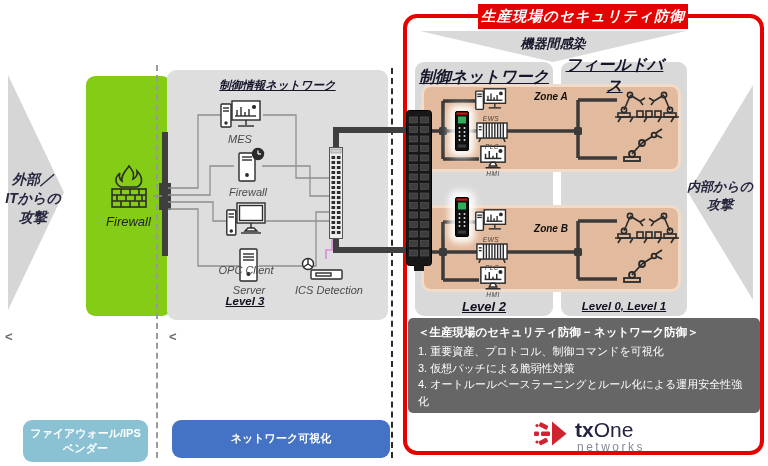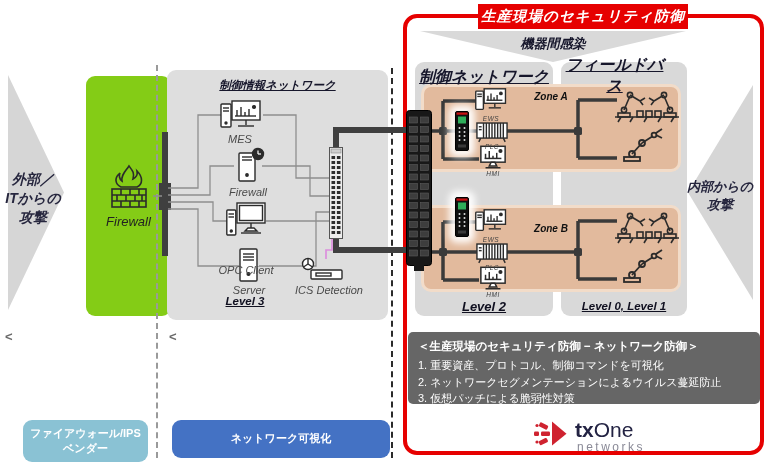--- a/index.html
+++ b/index.html
@@ -517,24 +517,23 @@
       <line x1="22" y1="19" x2="33" y2="12"></line>
         <circle cx="34" cy="11" r="2.4"></circle>
       <path d="M36 9 l6 -4 M36 11 l6 3"></path>
     </svg>
   </div>
 
   <div class="abs z1 gray-tri tri-left" style="left:688px;top:85px;width:65px;height:215px;"></div>
   <div class="abs z5 pre ctr navy" style="left:684px;top:178px;width:72px;font-size:13px;font-weight:bold;line-height:1.35;">内部からの
 攻撃</div>
 
-  <div class="abs z2 infobox" style="left:408px;top:332px;width:352px;height:72px;">
+  <div class="abs z2 infobox" style="left:408px;top:318px;width:352px;height:95px;">
     <div class="t">＜生産現場のセキュリティ防御 − ネットワーク防御＞</div>
     <div class="li">1. 重要資産、プロトコル、制御コマンドを可視化</div>
-    <div class="li">2. ネットワークセグメンテーションによるウイルス蔓延防止</div>
     <div class="li">3. 仮想パッチによる脆弱性対策</div>
     <div class="li">4. オートルールベースラーニングとルール化による運用安全性強化</div>
   </div>
 
   <div class="abs z2 logo" style="left:533px;top:419px;">
     <span>
       <svg width="36" height="29" viewBox="0 0 36 29" fill="#cf2330">
         <rect x="1" y="12.5" width="5" height="4.5" rx="1.2"></rect>
         <rect x="8" y="12.5" width="9" height="4.5" rx="1.2"></rect>
         <rect x="6" y="4.5" width="9" height="4.5" rx="1.2" transform="rotate(26 10 7)"></rect>

